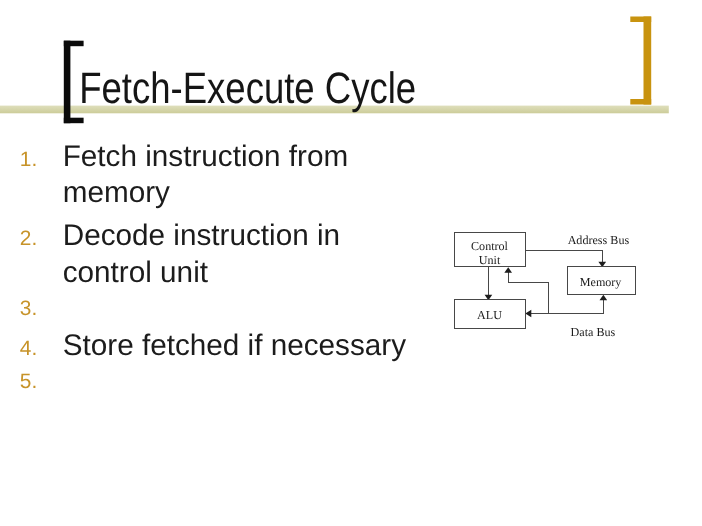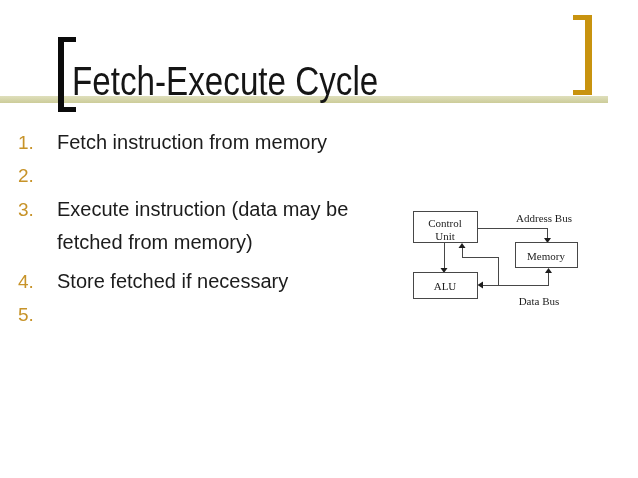--- a/index.html
+++ b/index.html
@@ -59,21 +59,21 @@
     margin-bottom: 6px;
   }
   .num-item .num {
     flex: 0 0 39px;
     font-size: 19px;
     color: var(--list-number-gold, #c79329);
   }
   .num-item .txt {
     flex: 0 0 340px;
     max-width: 340px;
-    font-size: 20px;
+    font-size: 27px;
     line-height: 33px;
     color: #1c1c1c;
   }
 
   
   .diagram {
     position: absolute;
     left: 390px; top: 190px;
   }
   .diagram rect {
@@ -105,24 +105,24 @@
   <div class="bracket-right"></div>
   <div class="slide-title">Fetch-Execute Cycle</div>
 
   <div class="num-list">
     <div class="num-item">
       <span class="num">1.</span>
       <span class="txt">Fetch instruction from memory</span>
     </div>
     <div class="num-item">
       <span class="num">2.</span>
+      <span class="txt">Decode instruction in control unit</span>
     </div>
     <div class="num-item">
       <span class="num">3.</span>
-      <span class="txt">Execute instruction (data may be fetched from memory)</span>
     </div>
     <div class="num-item">
       <span class="num">4.</span>
       <span class="txt">Store fetched if necessary</span>
     </div>
     <div class="num-item">
       <span class="num">5.</span>
     </div>
   </div>
 

